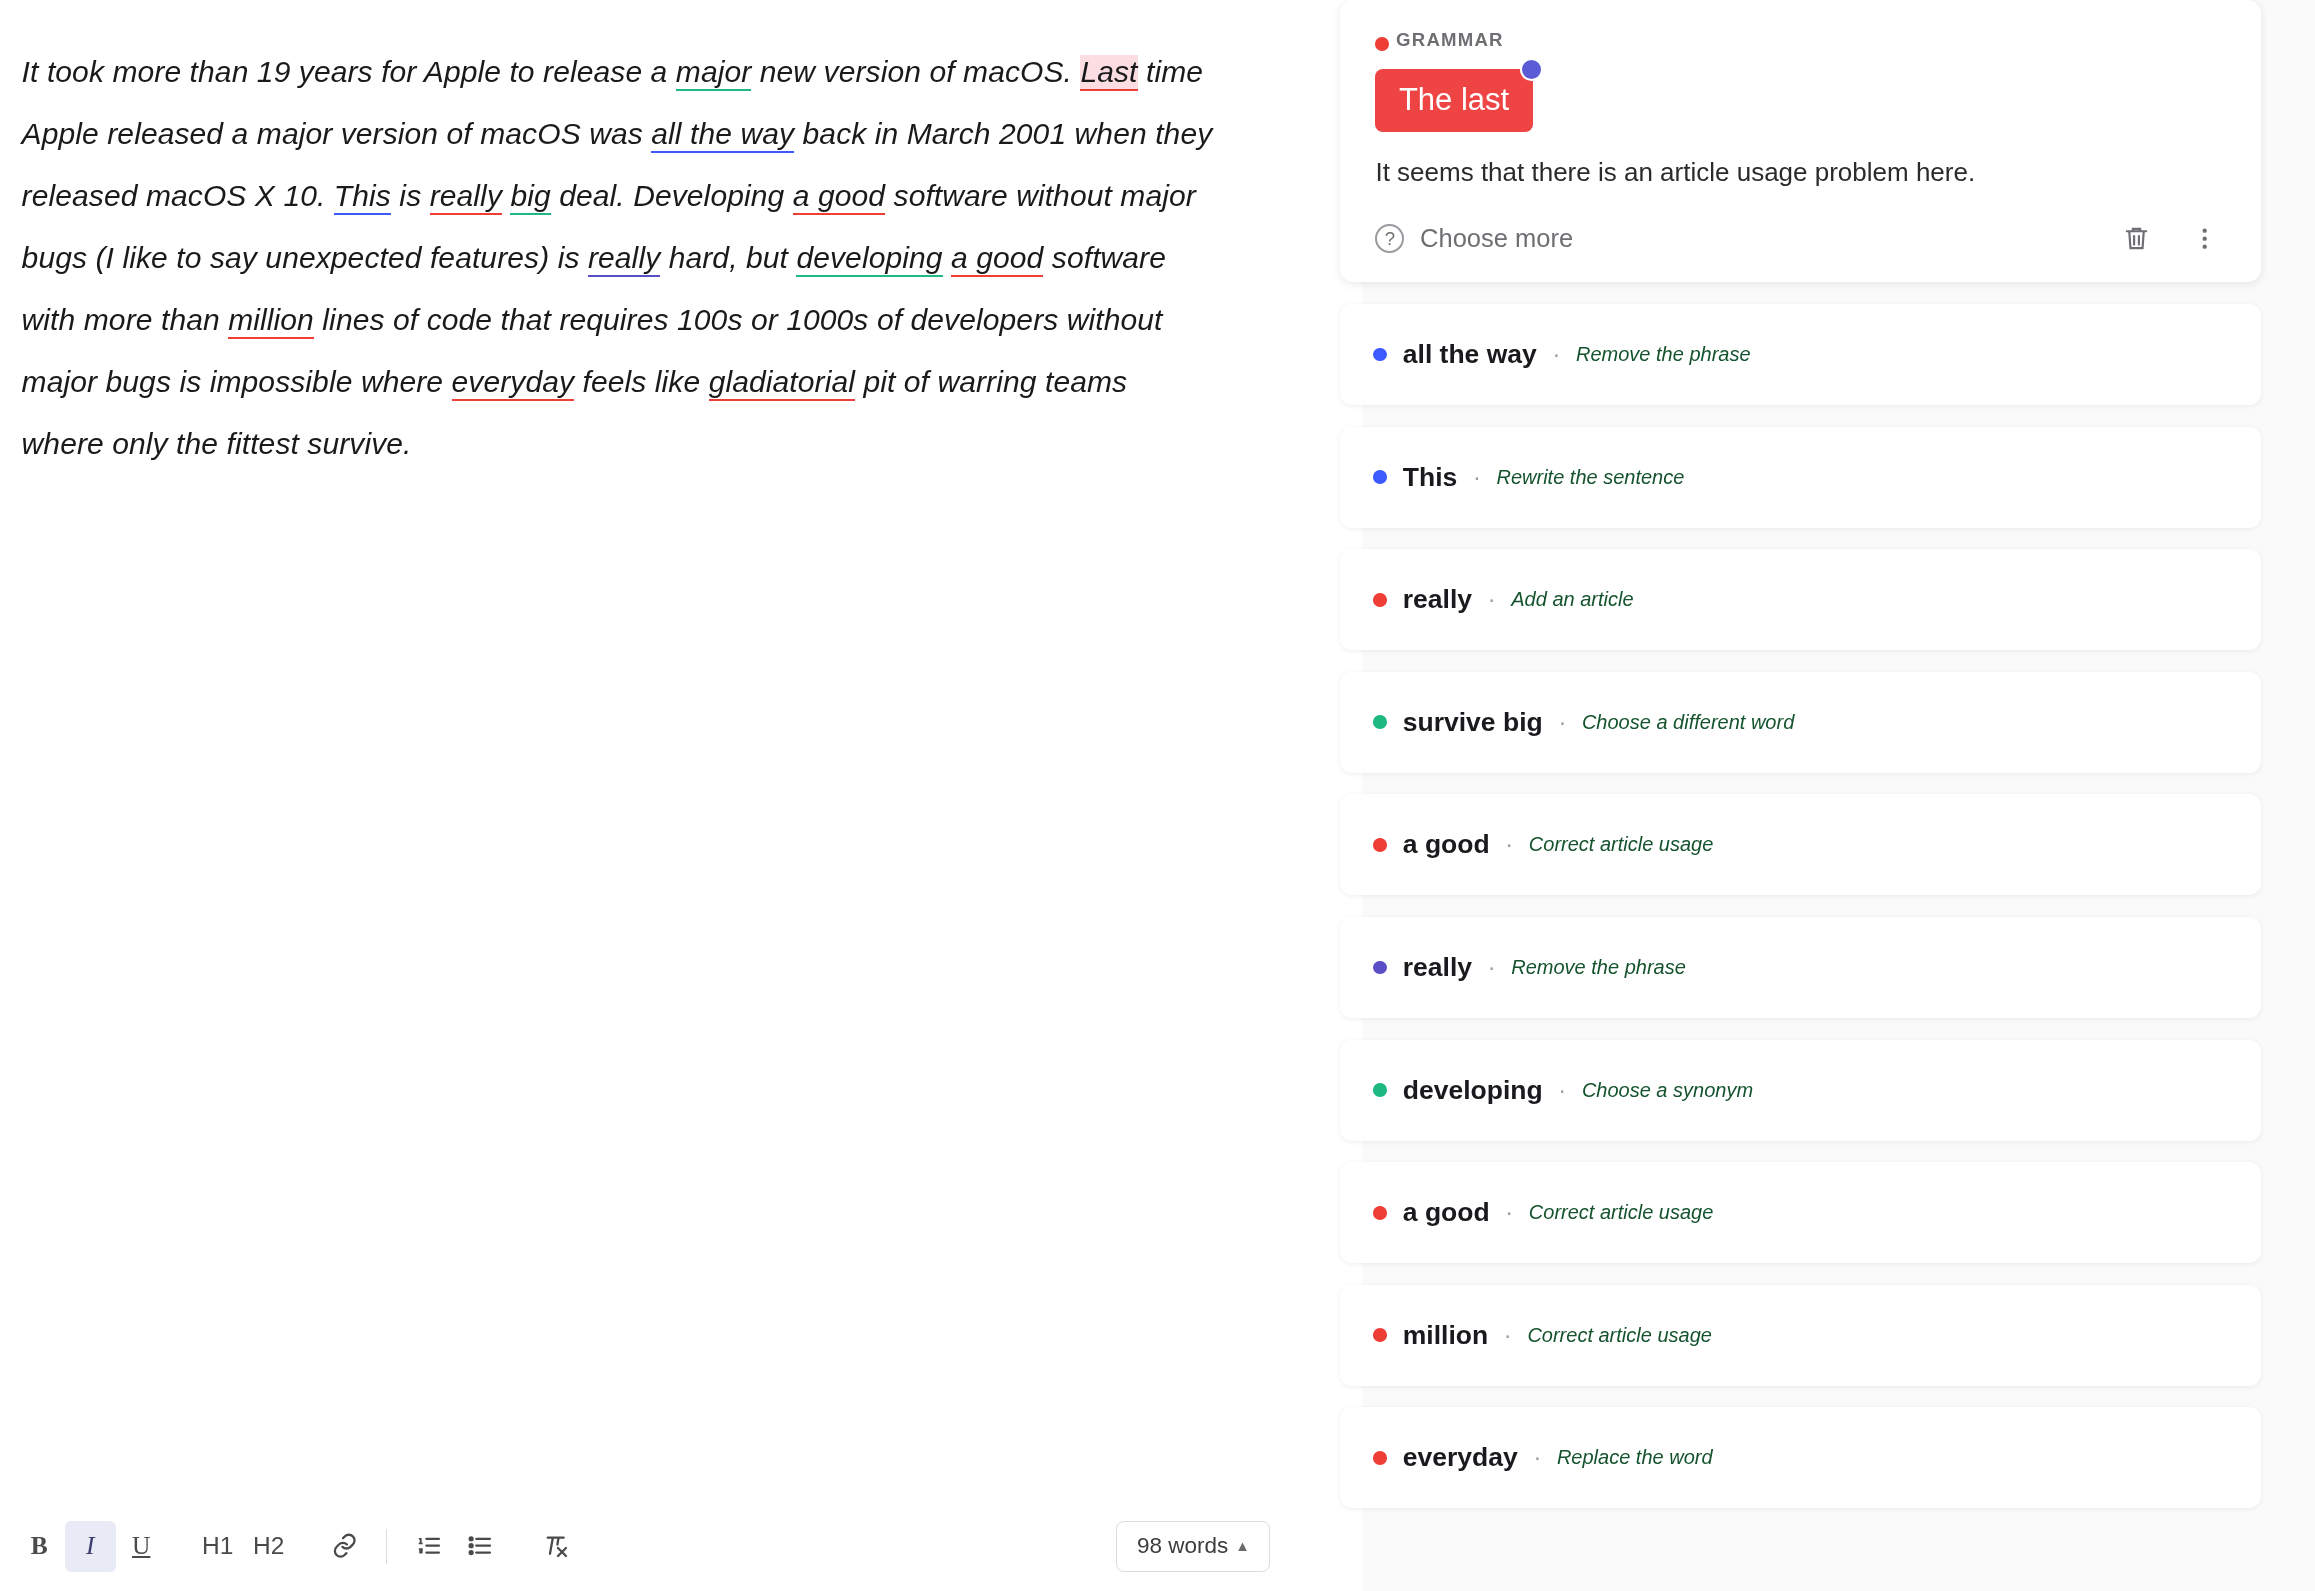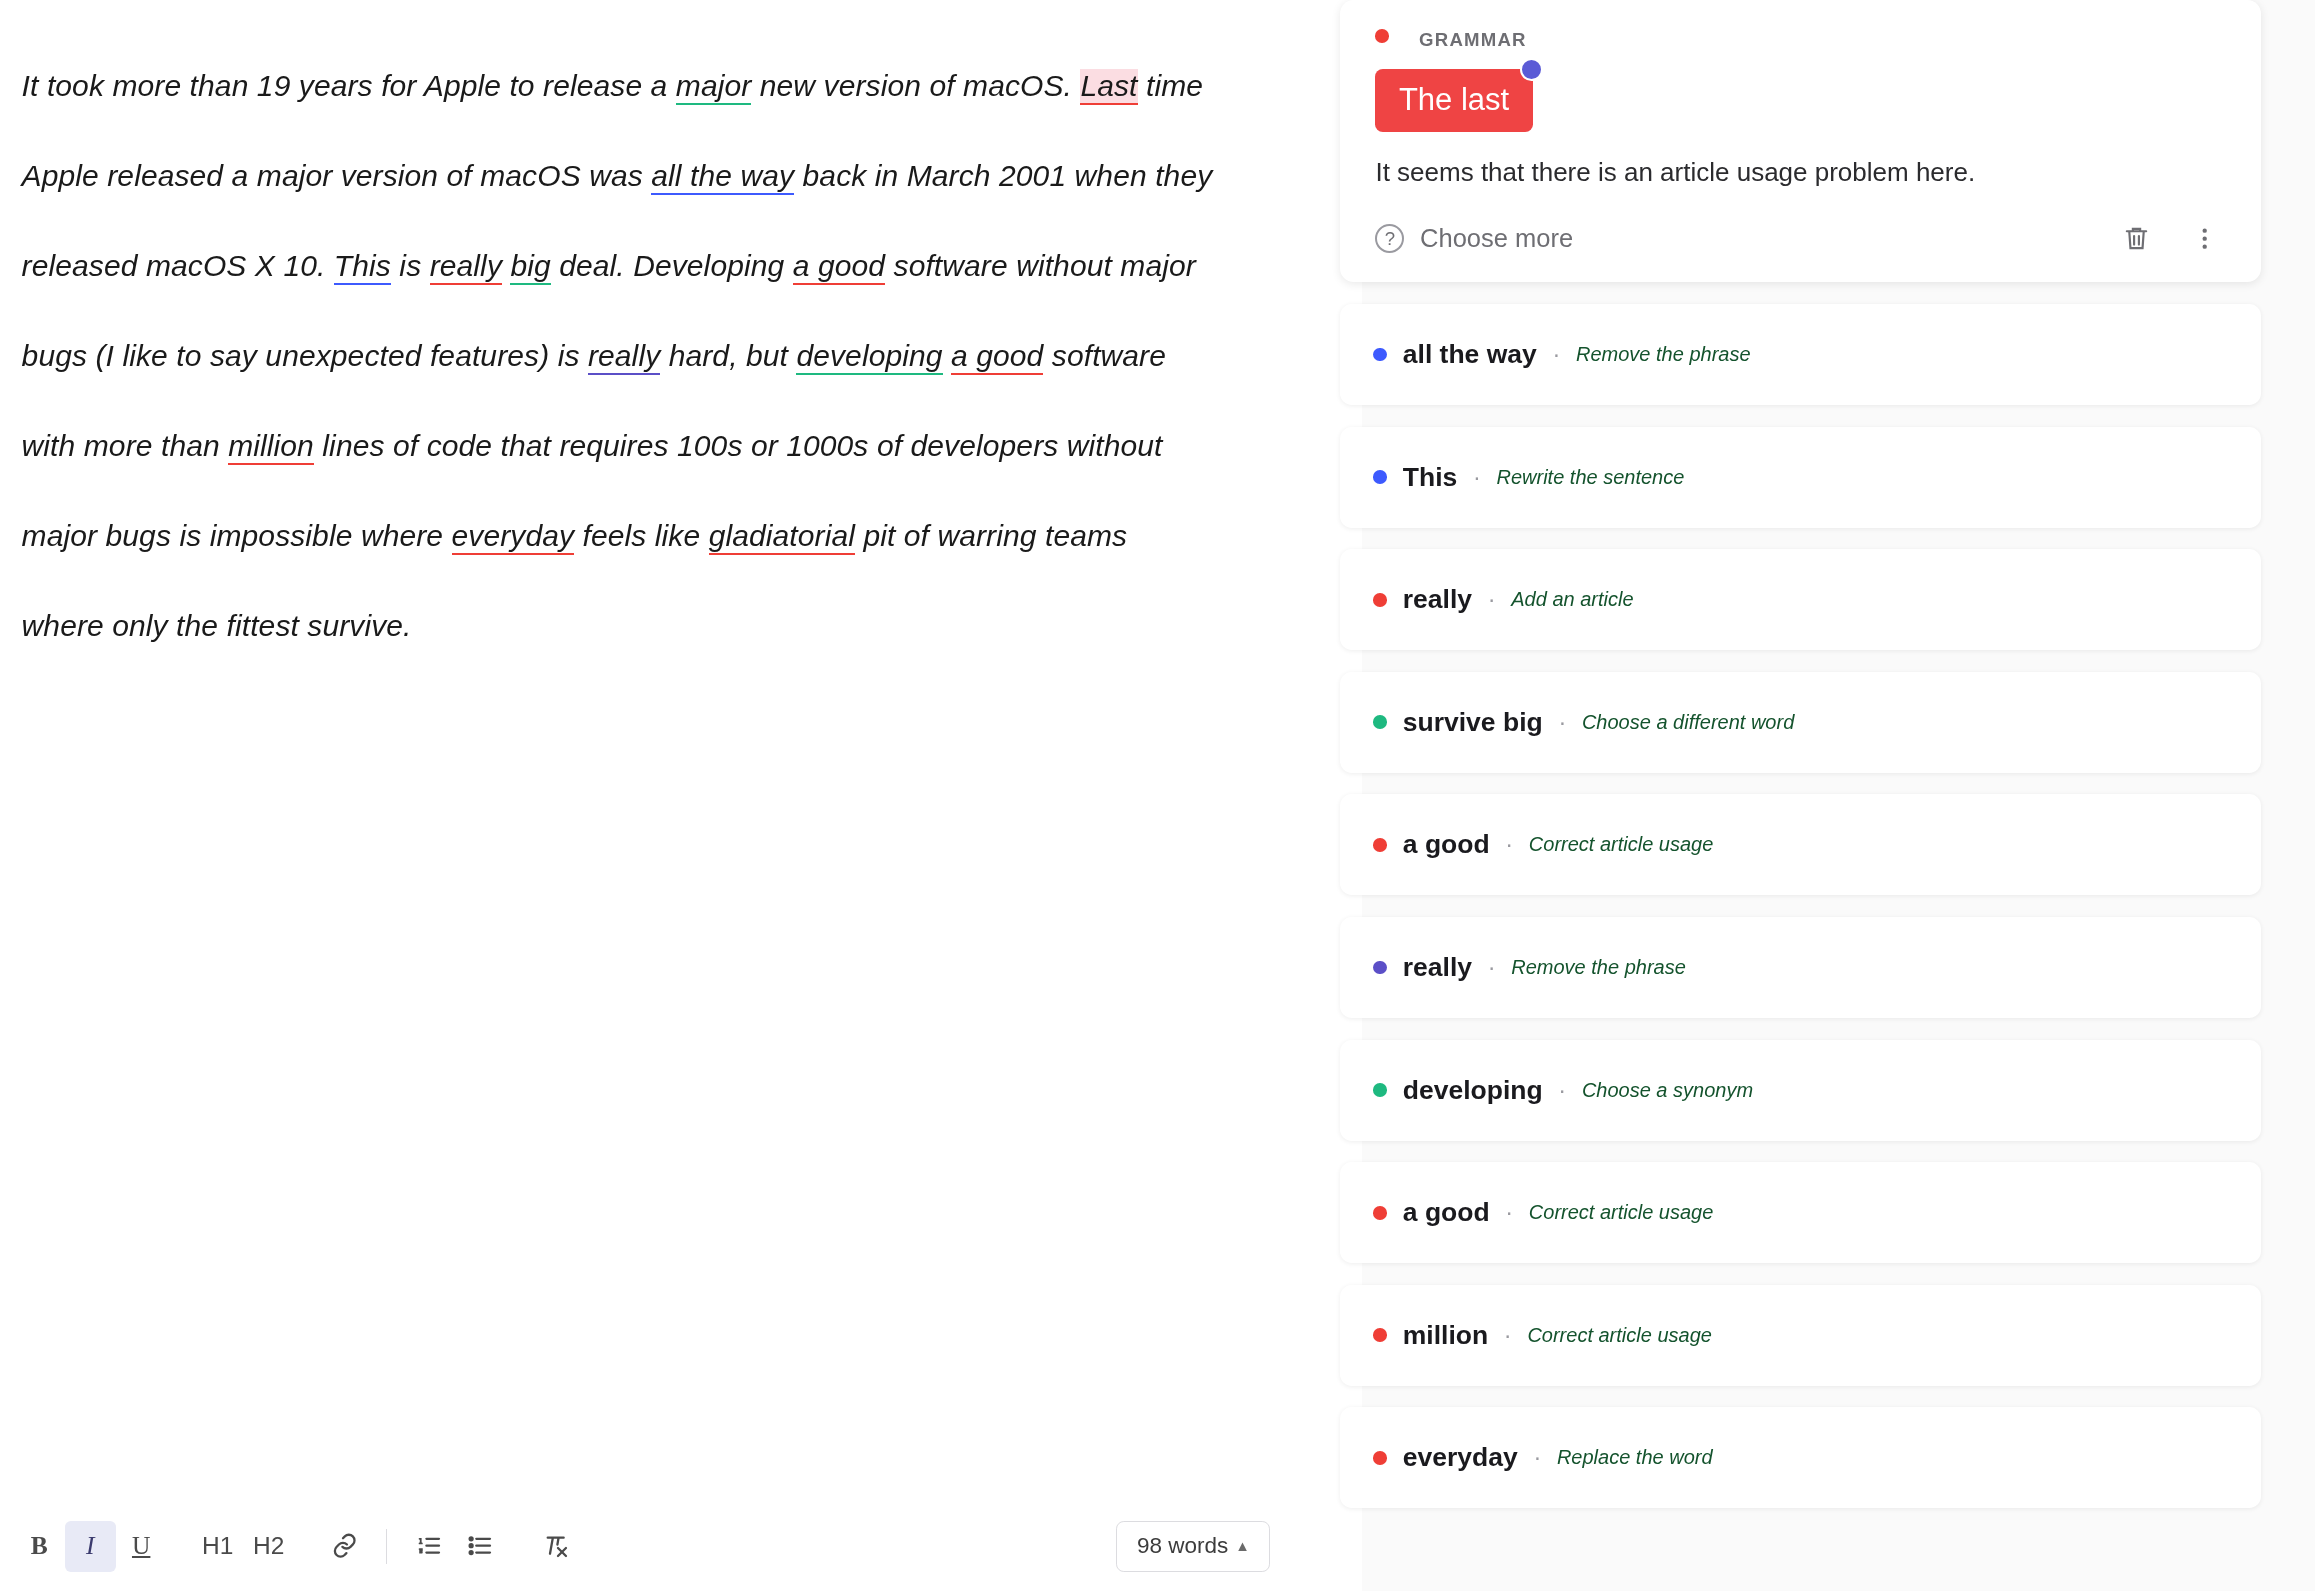--- a/index.html
+++ b/index.html
@@ -25,21 +25,21 @@
     width: 1362px;
     height: 100%;
     background: #fff;
   }
   .doc-text {
     position: absolute;
     left: 21.6px;
     top: 41px;
     width: 1191px;
     font-size: 30px;
-    line-height: 90px;
+    line-height: 62px;
     font-style: italic;
     color: #1a1a1a;
     letter-spacing: 0.1px;
   }
   .doc-text span { font-style: italic; }
 
   
   .u-green  { border-bottom: 2.9px solid #1eb980; padding-bottom: 1px; }
   .u-blue   { border-bottom: 2.9px solid #3d5afe; padding-bottom: 1px; }
   .u-red    { border-bottom: 2.9px solid #ef3e36; padding-bottom: 1px; }
@@ -108,22 +108,22 @@
     left: -21.6px;
     top: 0;
     width: 921px;
     background: #fff;
     border-radius: 13.7px;
     box-shadow: 0 2px 9.8px rgba(0,0,0,0.09);
     padding: 29px 35px 21.6px 35px;
   }
   .card-label-row {
     display: flex;
-    align-items: flex-start;
-    gap: 30px;
+    align-items: flex-end;
+    gap: 7px;
     margin-bottom: 17.6px;
   }
   .dot { width: 13.7px; height: 13.7px; border-radius: 50%; display: inline-block; }
   .dot-red { background: #ef3e36; }
   .dot-blue { background: #3d5afe; }
   .dot-purple { background: #5b4fc7; }
   .dot-green { background: #1eb980; }
   .card-label {
     font-size: 18.6px;
     letter-spacing: 1.2px;

